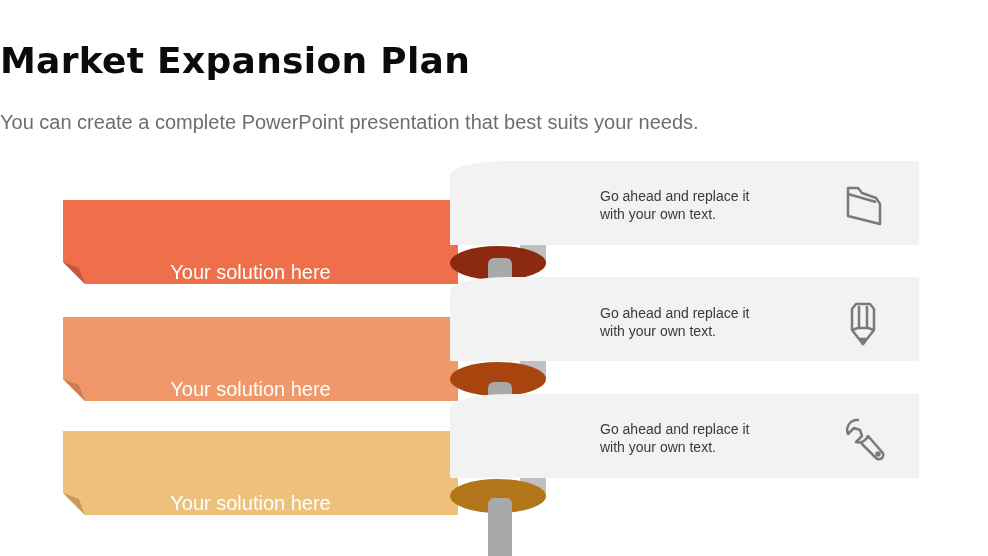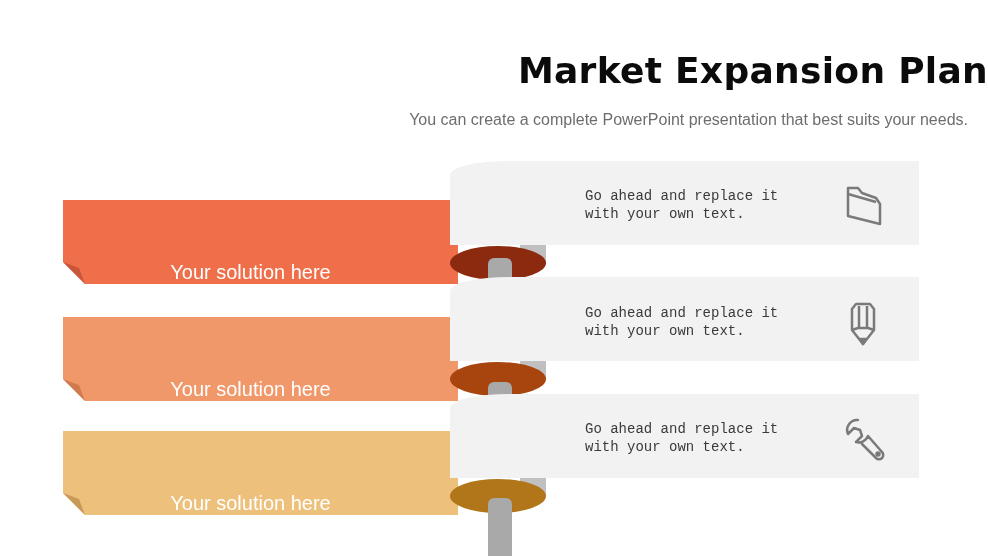--- a/index.html
+++ b/index.html
@@ -1,44 +1,44 @@
 <!DOCTYPE html>
 <html><head>
   <meta charset="utf-8">
   <style>
     * { margin: 0; padding: 0; box-sizing: border-box; }
     html, body { width: 988px; height: 556px; background: #ffffff; overflow: hidden; }
     body { position: relative; font-family: "Liberation Sans", sans-serif; }
 
     .title {
-      position: absolute; left: 0; top: 50px; width: 988px; text-align: right;
+      position: absolute; left: 0; top: 40px; width: 988px; text-align: left;
       font-family: "DejaVu Sans", sans-serif; font-weight: bold; font-size: 36px;
       color: #0b0b0b; letter-spacing: 0.3px;
     }
     .subtitle {
-      position: absolute; left: 0; top: 111px; width: 968px; text-align: right;
-      font-size: 16px; color: #6d6d6d;
+      position: absolute; left: 0; top: 111px; width: 968px; text-align: left;
+      font-size: 20px; color: #6d6d6d;
     }
 
     .label-band {
       position: absolute; left: 63px; width: 395px; height: 84px;
       display: flex; align-items: flex-end; justify-content: center;
       color: #ffffff; font-size: 20px; padding-right: 20px;
     }
     .label-band .fold {
       position: absolute; left: 0; bottom: 0; width: 22px; height: 22px;
     }
 
     .panel {
       position: absolute; left: 450px; width: 469px; height: 84px;
       background: #f2f2f2; border-radius: 60px 0 0 0 / 14px 0 0 0;
     }
     .panel-text {
-      position: absolute; left: 585px; width: 220px;
-      font-size: 14px; line-height: 18px; color: #3a3a3a; font-family: Liberation Mono, monospace;
+      position: absolute; left: 600px; width: 220px;
+      font-size: 14px; line-height: 18px; color: #3a3a3a;
     }
     .panel-icon { position: absolute; left: 838px; width: 50px; height: 50px; }
 
     .shadow-strip { position: absolute; left: 520px; width: 26px; height: 18px; background: #c0c0c0; }
     .ring { position: absolute; left: 450px; width: 96px; height: 34px; border-radius: 50%; }
     .rod { position: absolute; left: 488px; width: 24px; background: #a9a9a9; border-radius: 6px 6px 0 0; }
   </style>
 </head>
 <body>
 

